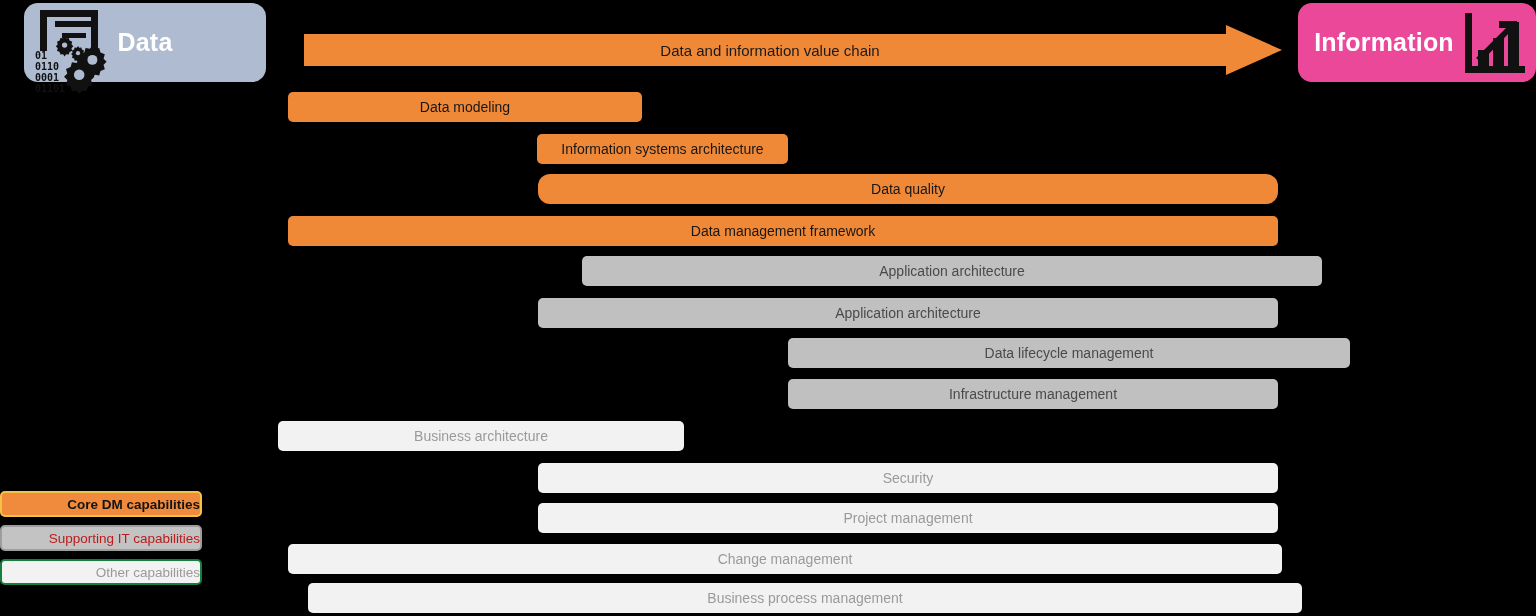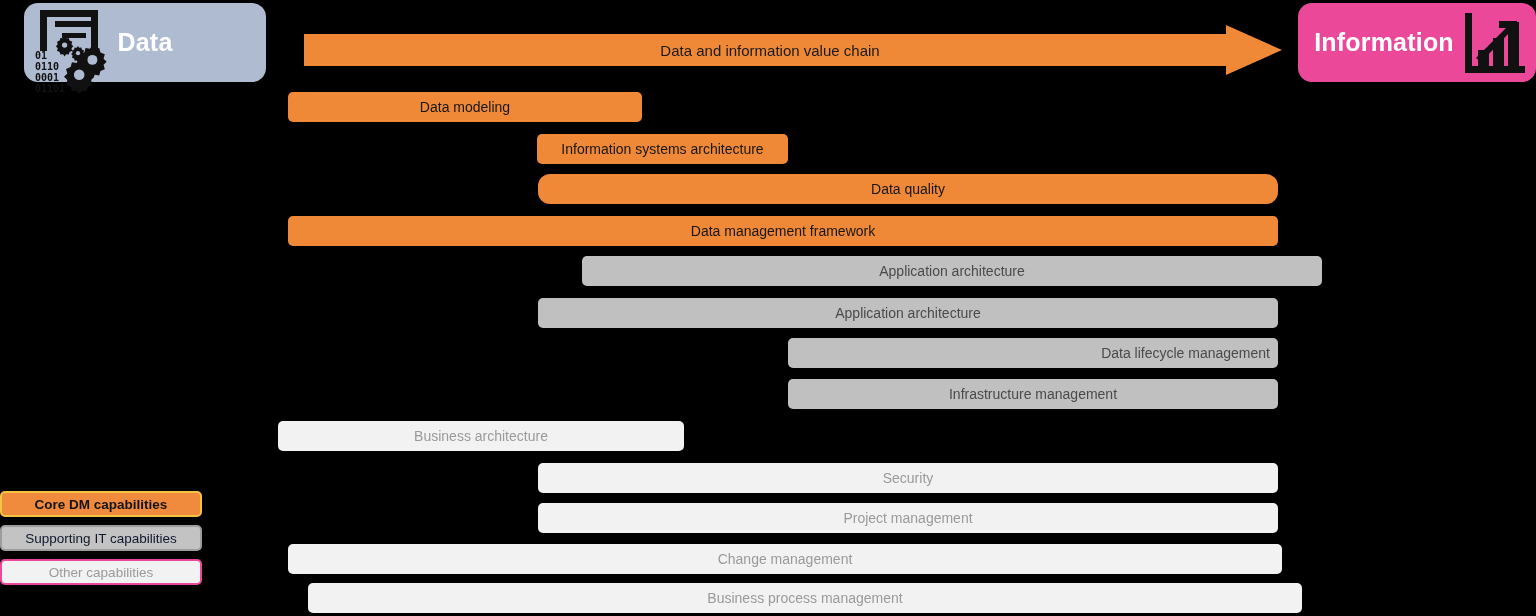--- a/index.html
+++ b/index.html
@@ -127,44 +127,44 @@
     height: 100px;
   }
   .legend-item {
     position: absolute;
     left: 0px;
     width: 202px;
     height: 26px;
     border-radius: 5px;
     display: flex;
     align-items: center;
-    justify-content: center;
+    justify-content: flex-end;
     box-sizing: border-box;
     font-size: 13.5px;
   }
   .legend-item .legend-label {
     white-space: nowrap;
   }
   #legend-core {
     top: 0px;
     background: #f08a3c;
     border: 2px solid #f5c242;
     color: #141414;
     font-weight: 600;
   }
   #legend-supporting {
     top: 34px;
     background: #c3c3c3;
     border: 2px solid #9d9d9d;
-    color: #0f172a;
+    color: #b91c1c;
   }
   #legend-other {
     top: 68px;
     background: #f2f2f2;
-    border: 2px solid #ec4899;
+    border: 2px solid #15803d;
     color: #9a9a9a;
   }
 </style>
 </head>
 <body>
 
 <div class="stage">
 
   <div class="endcard" id="data-card">
     <span class="icon-wrap">
@@ -241,21 +241,21 @@
       </div>
       <div class="bar core" style="left: 288px; top: 216px; width: 990px;">
         <span class="bar-label">Data management framework</span>
       </div>
       <div class="bar supporting" style="left: 538px; top: 256px; width: 740px; margin-left: 44px;">
         <span class="bar-label">Application architecture</span>
       </div>
       <div class="bar supporting" style="left: 538px; top: 298px; width: 740px;">
         <span class="bar-label">Application architecture</span>
       </div>
-      <div class="bar supporting" style="left: 788px; top: 338px; width: 490px; justify-content: flex-end;">
+      <div class="bar supporting" style="left: 788px; top: 338px; width: 562px;">
         <span class="bar-label">Data lifecycle management</span>
       </div>
       <div class="bar supporting" style="left: 788px; top: 379px; width: 490px;">
         <span class="bar-label">Infrastructure management</span>
       </div>
       <div class="bar other" style="left: 278px; top: 421px; width: 406px;">
         <span class="bar-label">Business architecture</span>
       </div>
       <div class="bar other" style="left: 538px; top: 463px; width: 740px;">
         <span class="bar-label">Security</span>

